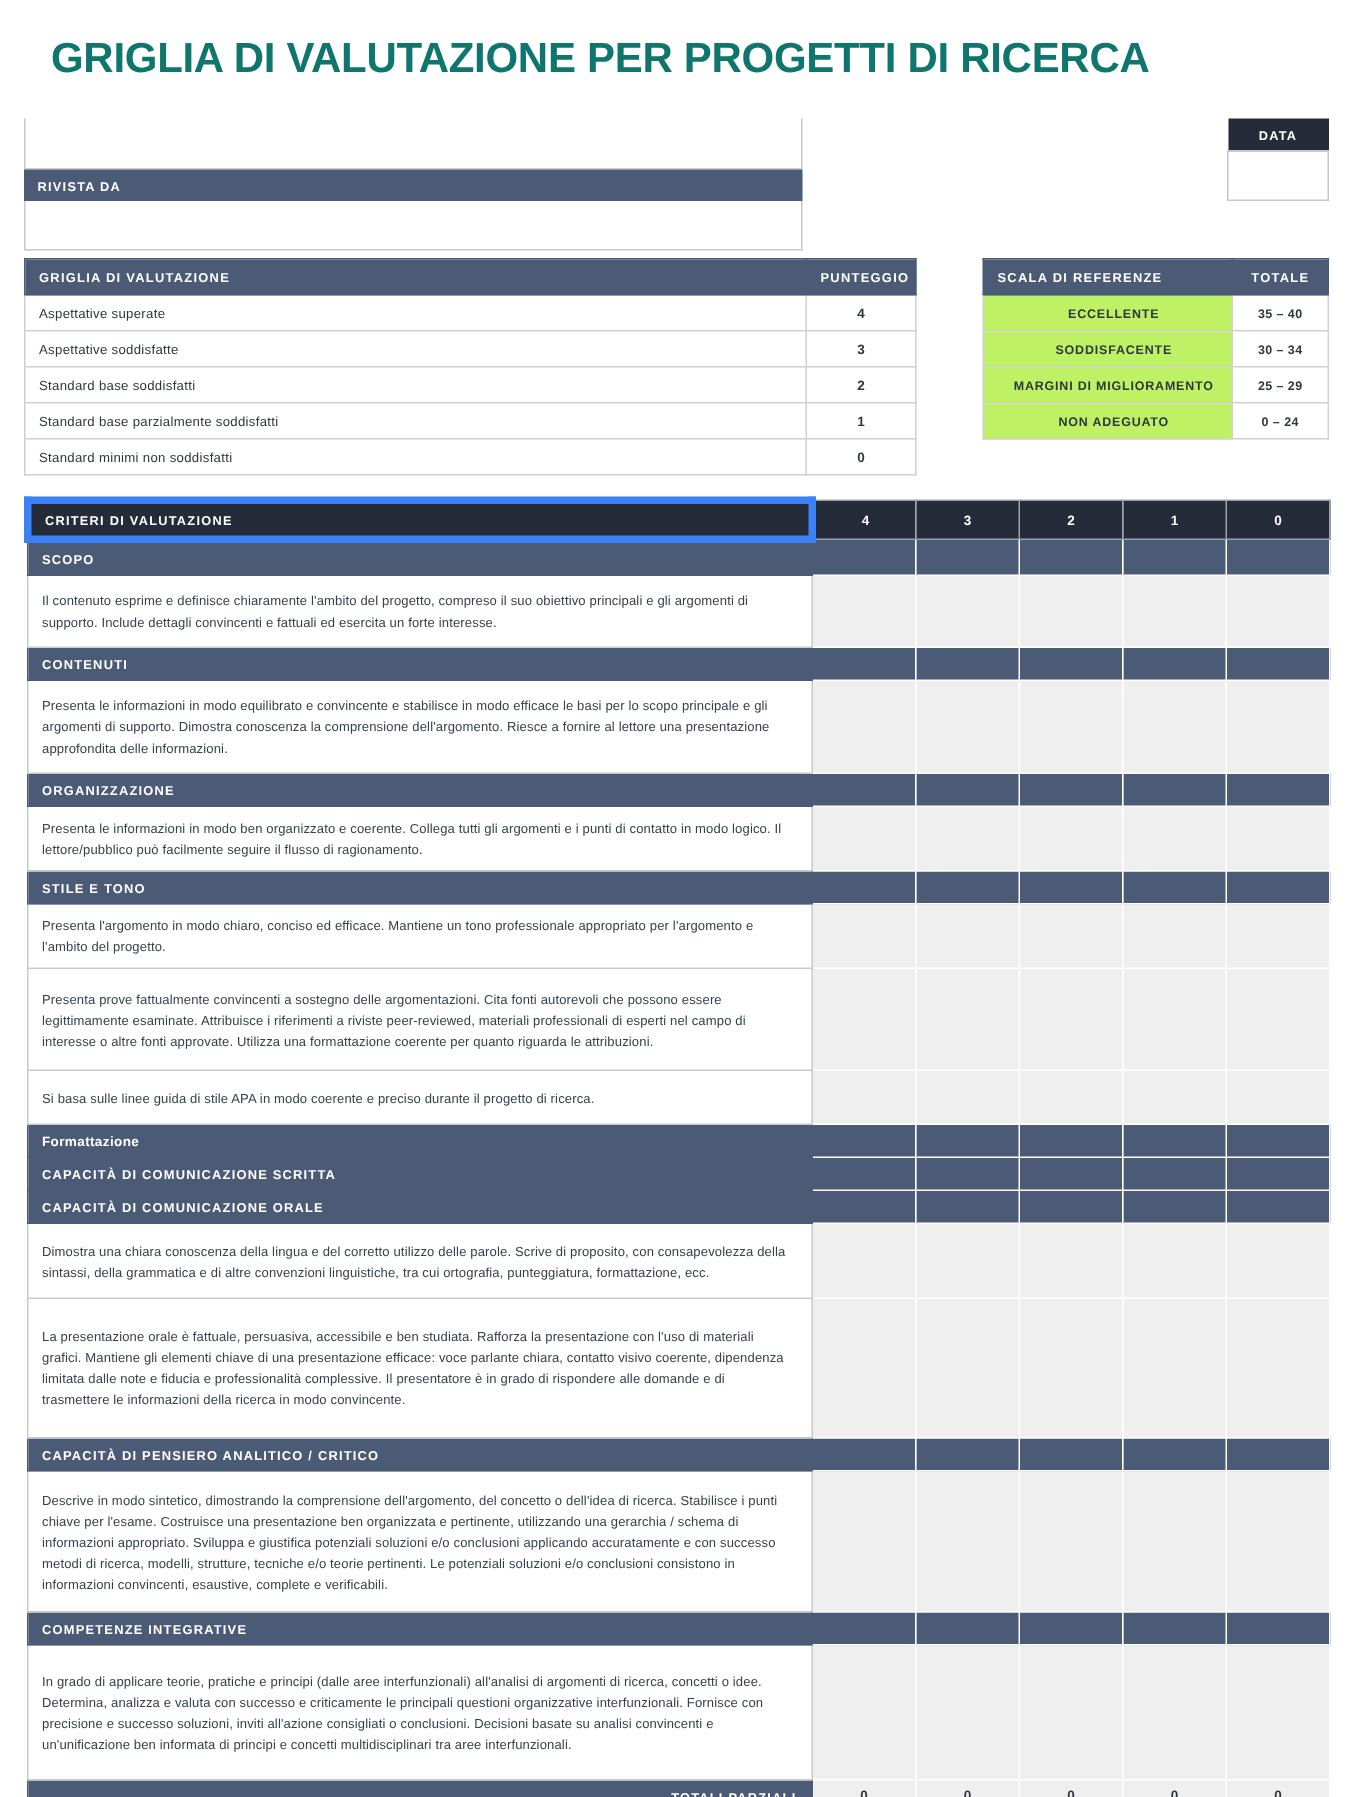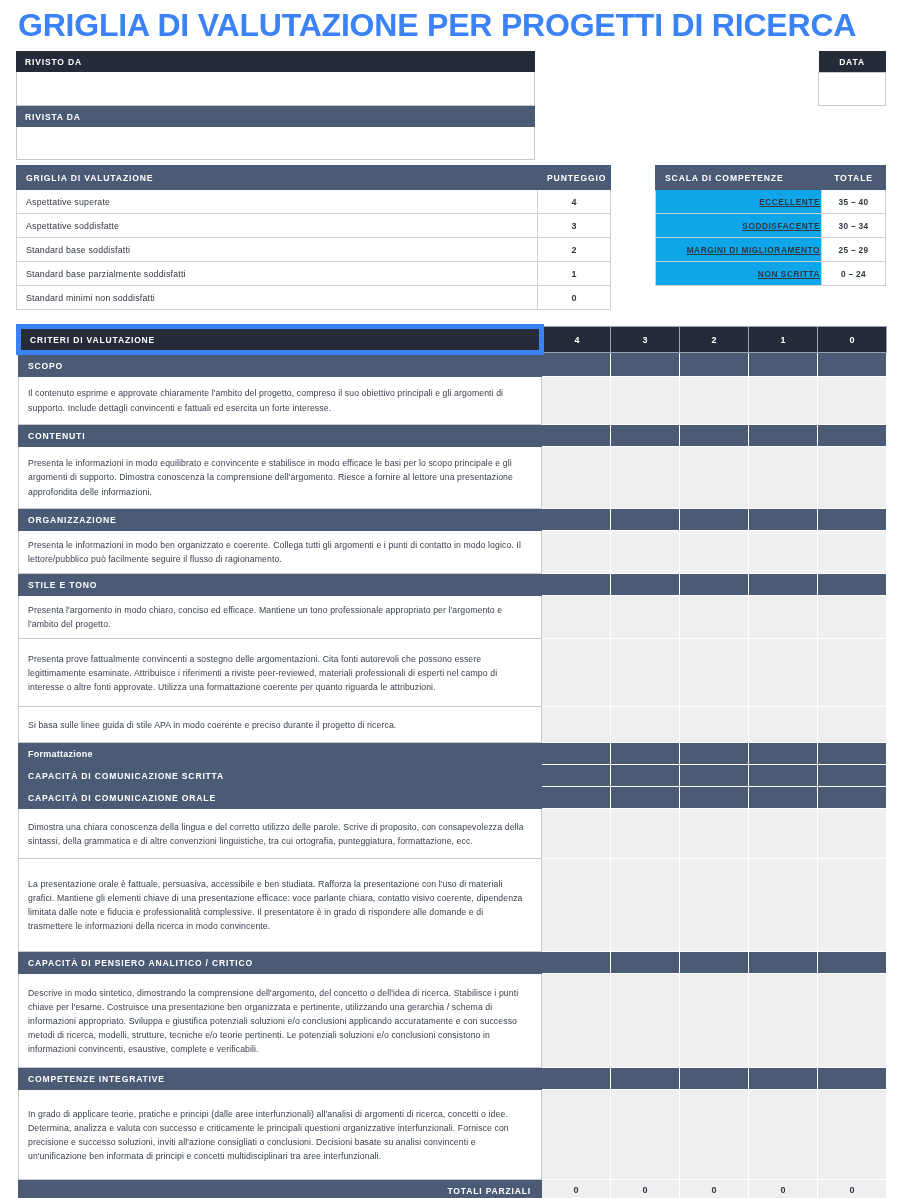--- a/index.html
+++ b/index.html
@@ -14,27 +14,27 @@
     min-height: 1198px;
     font-family: "Liberation Sans", sans-serif;
     color: #2f3640;
     -webkit-font-smoothing: antialiased;
   }
 
   .page { width: 900px; padding: 0 14px 0 16px; }
 
   
   .doc-title {
-    font-size: 32px;
+    font-size: 28px;
     line-height: 1;
     font-weight: bold;
     letter-spacing: -0.2px;
-    color: #3b82f6;
+    color: #0f766e;
     padding: 9px 0 10px 2px;
-    margin: 0;
+    margin: 16px;
   }
 
   
   table { border-collapse: collapse; table-layout: fixed; }
 
   .hdr-dark  { background: #252b38; color: #ffffff; }
   .hdr-slate { background: #4b5b76; color: #ffffff; }
 
   .lbl {
     font-size: 8.5px;
@@ -95,26 +95,25 @@
 
   table.scale-key { width: 230px; }
   table.scale-key th, table.scale-key td {
     border: 1px solid #d0d0d0;
     height: 24px;
     font-size: 8.6px;
   }
   table.scale-key th { border-color: #4b5b76; }
   table.scale-key td.name {
     padding-left: 9px;
-    text-align: right;
+    text-align: center;
     font-weight: bold;
     letter-spacing: 0.55px;
     font-size: 8.3px;
-    background: #0ea5e9;
-    text-decoration: underline;
+    background: #bef264;
   }
   table.scale-key td.range {
     text-align: center;
     font-weight: bold;
     font-size: 8.3px;
     letter-spacing: 0.3px;
     background: #ffffff;
   }
   th.lbl-c { text-align: center; }
 
@@ -208,27 +207,20 @@
 </head>
 <body>
 
 <div class="page">
 
   <h1 class="doc-title">GRIGLIA DI VALUTAZIONE PER PROGETTI DI RICERCA</h1>
 
   <div class="top-block">
 
     <div class="rev-side">
-      <table class="rev-row-head">
-        <tbody>
-            <tr>
-          <td class="hdr-dark lbl">RIVISTO DA</td>
-        </tr>
-      </tbody>
-        </table>
       <table class="rev-blank">
         <tbody>
             <tr>
           <td></td>
         </tr>
       </tbody>
         </table>
 
       <table class="rev-row-head">
         <tbody>
@@ -301,39 +293,39 @@
 
     <div class="key-gap"></div>
 
     <table class="scale-key">
       <colgroup>
           <col style="width:166px">
           <col style="width:64px">
         </colgroup>
       <thead>
         <tr>
-          <th class="hdr-slate lbl">SCALA DI COMPETENZE</th>
+          <th class="hdr-slate lbl">SCALA DI REFERENZE</th>
           <th class="hdr-slate lbl lbl-c">TOTALE</th>
         </tr>
       </thead>
       <tbody>
         <tr>
           <td class="name">ECCELLENTE</td>
           <td class="range">35 – 40</td>
         </tr>
         <tr>
           <td class="name">SODDISFACENTE</td>
           <td class="range">30 – 34</td>
         </tr>
         <tr>
           <td class="name">MARGINI DI MIGLIORAMENTO</td>
           <td class="range">25 – 29</td>
         </tr>
         <tr>
-          <td class="name">NON SCRITTA</td>
+          <td class="name">NON ADEGUATO</td>
           <td class="range">0 – 24</td>
         </tr>
       </tbody>
     </table>
   </div>
 
   <table class="criteria">
     <colgroup>
       <col class="c-desc">
       <col class="c-score">
@@ -355,21 +347,21 @@
     <tbody id="criteria-body">
         <tr>
           <td class="sect">SCOPO</td>
           <td class="sect-score"></td>
           <td class="sect-score"></td>
           <td class="sect-score"></td>
           <td class="sect-score"></td>
           <td class="sect-score"></td>
         </tr>
         <tr>
-          <td class="body" style="height: 48px;">Il contenuto esprime e approvate chiaramente l'ambito del progetto, compreso il suo obiettivo principali e gli argomenti di supporto. Include dettagli convincenti e fattuali ed esercita un forte interesse.</td>
+          <td class="body" style="height: 48px;">Il contenuto esprime e definisce chiaramente l'ambito del progetto, compreso il suo obiettivo principali e gli argomenti di supporto. Include dettagli convincenti e fattuali ed esercita un forte interesse.</td>
           <td class="body-score"></td>
           <td class="body-score"></td>
           <td class="body-score"></td>
           <td class="body-score"></td>
           <td class="body-score"></td>
         </tr>
         <tr>
           <td class="sect">CONTENUTI</td>
           <td class="sect-score"></td>
           <td class="sect-score"></td>

